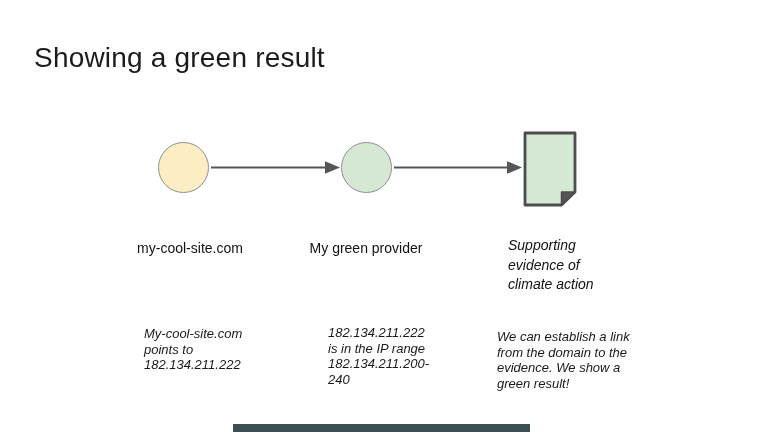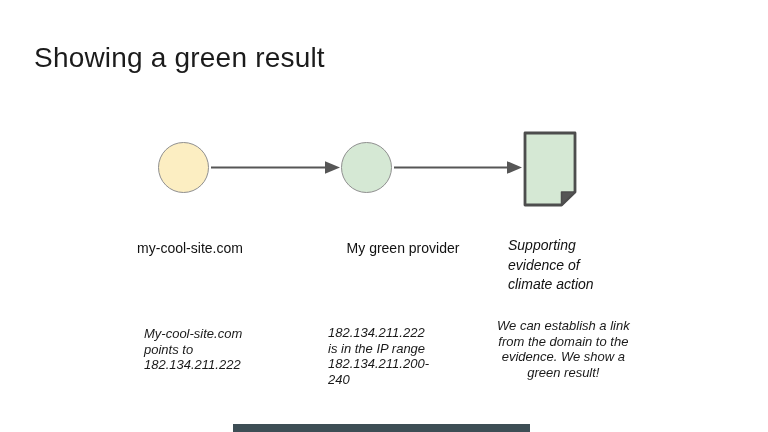--- a/index.html
+++ b/index.html
@@ -56,34 +56,34 @@
   }
 
   .node-label {
     position: absolute;
     font-size: 14px;
     line-height: 1.4;
     color: #111111;
     white-space: nowrap;
   }
   .label-domain { left: 190px; top: 239px; transform: translateX(-50%); }
-  .label-provider { left: 403px; top: 239px; transform: translateX(-50%); }
+  .label-provider { left: 366px; top: 239px; transform: translateX(-50%); }
   .label-evidence { left: 508px; top: 236px; white-space: pre-line; font-style: italic; }
 
   .node-note {
     position: absolute;
     font-size: 13px;
     line-height: 1.2;
     font-style: italic;
     color: #1a1a1a;
     white-space: pre-line;
   }
   .note-domain { left: 144px; top: 326px; }
   .note-provider { left: 328px; top: 325px; }
-  .note-evidence { left: 497px; top: 318px; text-align: center; }
+  .note-evidence { left: 497px; top: 329px; }
 
   .footer-bar {
     position: absolute;
     left: 233px;
     bottom: 0;
     width: 297px;
     height: 8px;
     background: #3d4e55;
   }
 </style>

